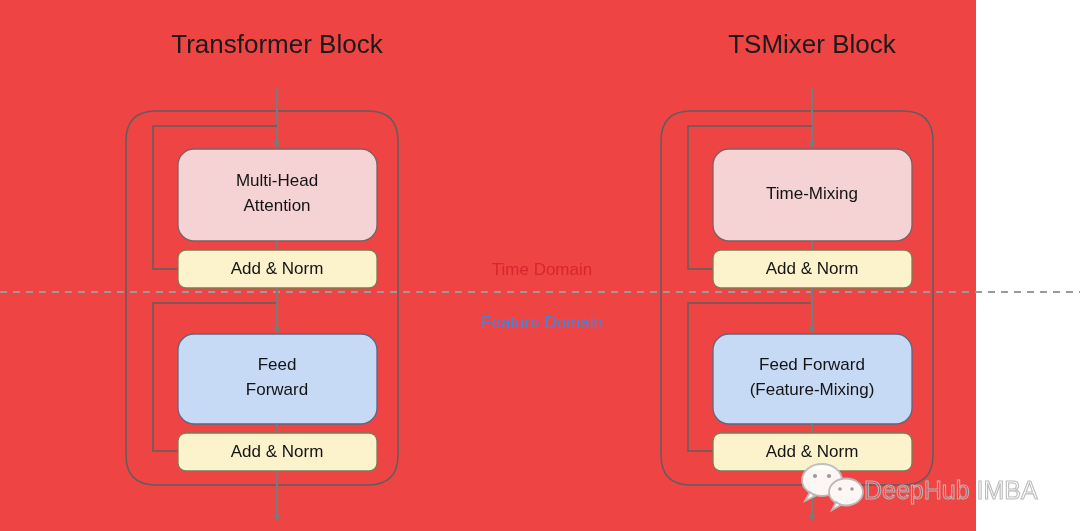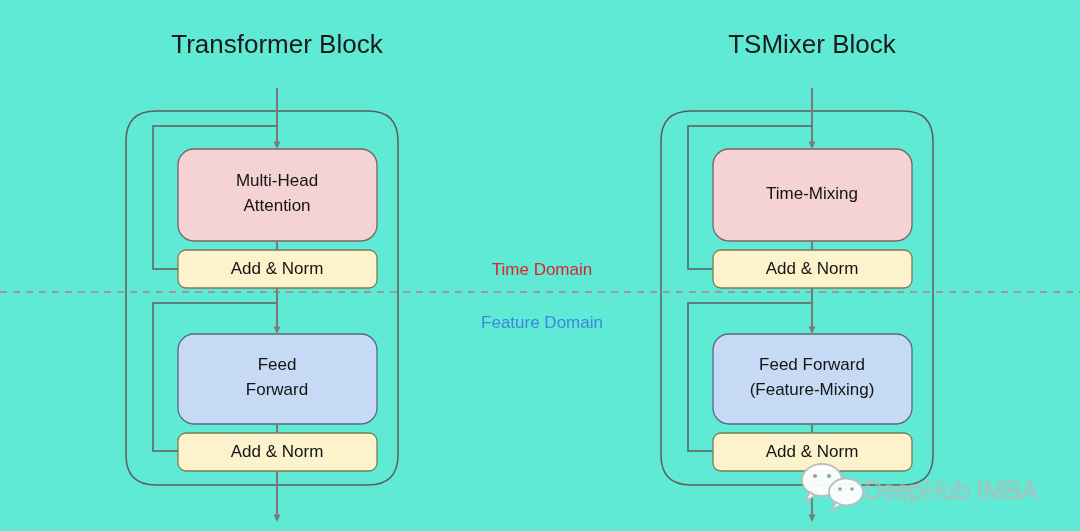--- a/index.html
+++ b/index.html
@@ -8,23 +8,23 @@
     background: #ffffff;
   }
   body {
     width: 1080px;
     height: 531px;
     overflow: hidden;
     font-family: "Liberation Sans", sans-serif;
   }
   #stage {
     position: relative;
-    width: 1080px;
+    width: 976px;
     height: 531px;
-    background: #5eead4;
+    background: #ef4444;
     text-decoration: underline;
   }
   svg#diagram {
     position: absolute;
     left: 0;
     top: 0;
     width: 1080px;
     height: 531px;
   }
   .blk-title {

